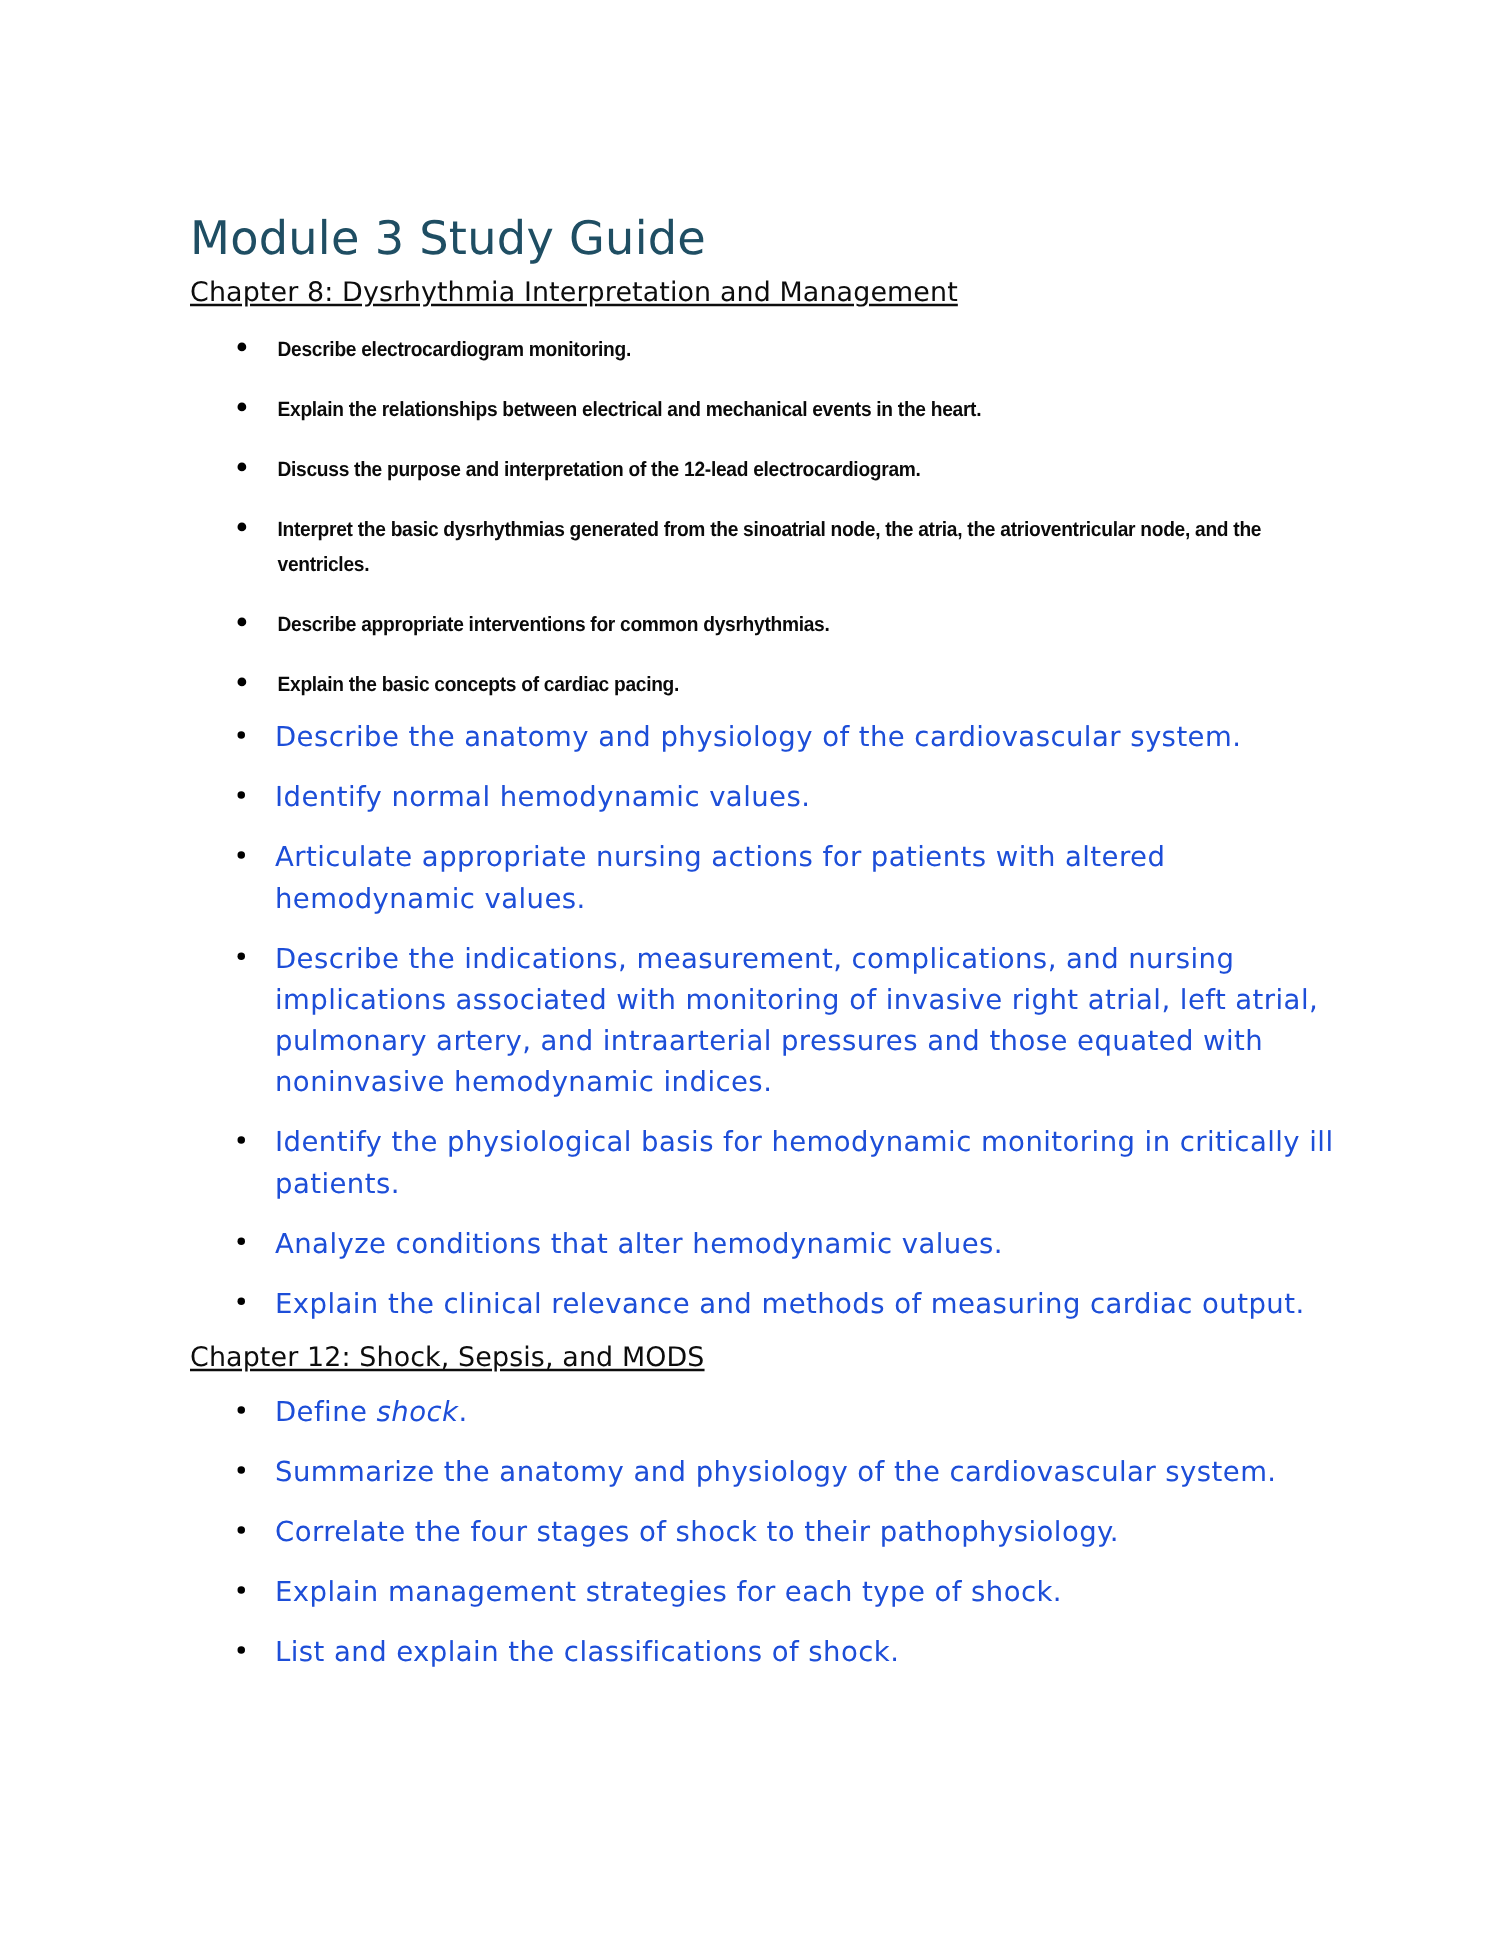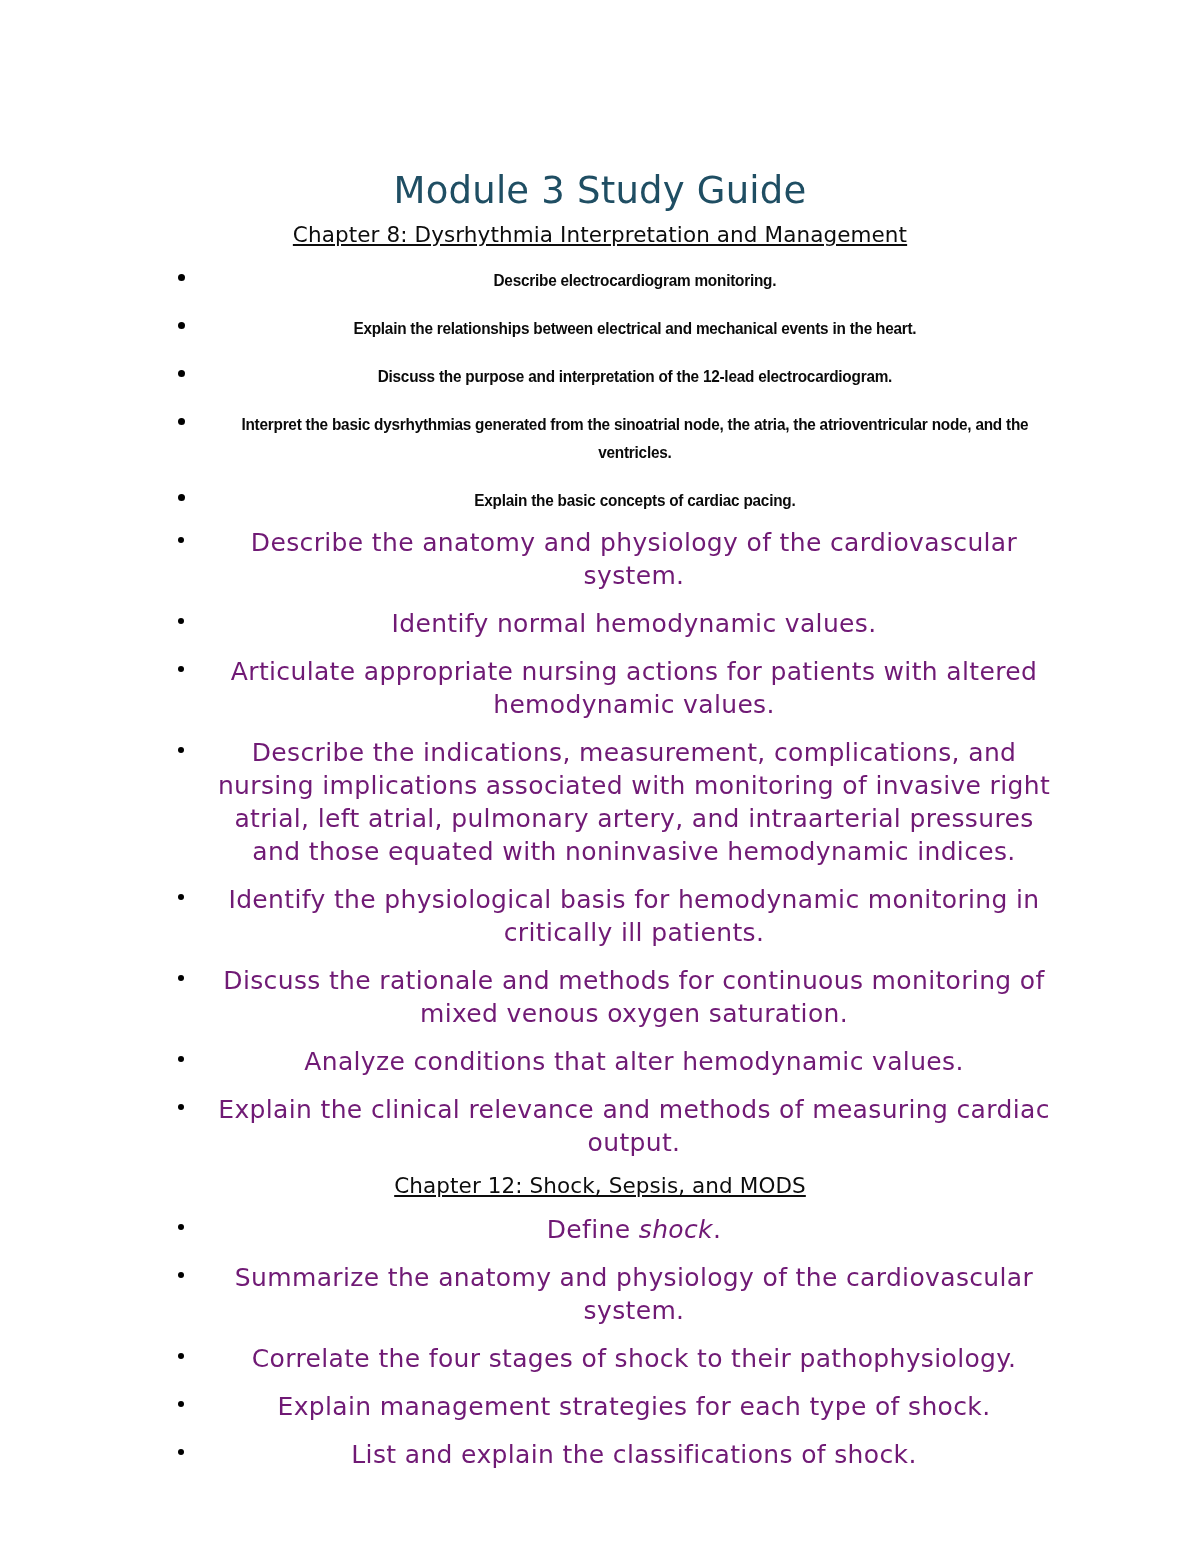--- a/index.html
+++ b/index.html
@@ -20,24 +20,23 @@
     position: absolute;
     left: 0; top: 0;
     width: 1200px;
     height: 1553px;
     background: #ffffff;
     overflow: hidden;
   }
 
   .content {
     position: absolute;
-    left: 140px;
+    left: 152px;
     top: 168px;
     width: 920px;
-    text-align: center;
   }
 
   
   .doc-title {
     color: #1F4E63;
     font-family: "DejaVu Sans", sans-serif;
     font-size: 37px;
     font-weight: 400;
     line-height: 46px;
     letter-spacing: 0.2px;
@@ -118,25 +117,25 @@
   }
   ul.group-b > li:last-child { margin-bottom: 0; }
   ul.group-b .bullet-dot {
     left: 38px;
     top: 11px;
     width: 6px;
     height: 6px;
   }
   ul.group-b .bullet-text {
     font-family: "DejaVu Sans", sans-serif;
-    font-size: 25px;
+    font-size: 22px;
     font-weight: 400;
     line-height: 33px;
     letter-spacing: 0.35px;
-    color: #701a75;
+    color: #1d4ed8;
   }
   ul.group-b .bullet-text i,
   ul.group-b .bullet-text em {
     font-style: italic;
   }
 
   .ch9-list { margin-bottom: 0; }
   .ch12-list { margin-bottom: 0; }
 </style>
 </head>
@@ -161,20 +160,24 @@
       <li>
         <span class="bullet-dot"></span>
         <span class="bullet-text">Discuss the purpose and interpretation of the 12-lead electrocardiogram.</span>
       </li>
       <li>
         <span class="bullet-dot"></span>
         <span class="bullet-text">Interpret the basic dysrhythmias generated from the sinoatrial node, the atria, the atrioventricular node, and the ventricles.</span>
       </li>
       <li>
         <span class="bullet-dot"></span>
+        <span class="bullet-text">Describe appropriate interventions for common dysrhythmias.</span>
+      </li>
+      <li>
+        <span class="bullet-dot"></span>
         <span class="bullet-text">Explain the basic concepts of cardiac pacing.</span>
       </li>
     </ul>
 
 
     <ul class="bullets group-b ch9-list">
       <li>
         <span class="bullet-dot"></span>
         <span class="bullet-text">Describe the anatomy and physiology of the cardiovascular system.</span>
       </li>
@@ -186,24 +189,20 @@
         <span class="bullet-dot"></span>
         <span class="bullet-text">Articulate appropriate nursing actions for patients with altered hemodynamic values.</span>
       </li>
       <li>
         <span class="bullet-dot"></span>
         <span class="bullet-text">Describe the indications, measurement, complications, and nursing implications associated with monitoring of invasive right atrial, left atrial, pulmonary artery, and intraarterial pressures and those equated with noninvasive hemodynamic indices.</span>
       </li>
       <li>
         <span class="bullet-dot"></span>
         <span class="bullet-text">Identify the physiological basis for hemodynamic monitoring in critically ill patients.</span>
-      </li>
-      <li>
-        <span class="bullet-dot"></span>
-        <span class="bullet-text">Discuss the rationale and methods for continuous monitoring of mixed venous oxygen saturation.</span>
       </li>
       <li>
         <span class="bullet-dot"></span>
         <span class="bullet-text">Analyze conditions that alter hemodynamic values.</span>
       </li>
       <li>
         <span class="bullet-dot"></span>
         <span class="bullet-text">Explain the clinical relevance and methods of measuring cardiac output.</span>
       </li>
     </ul>

